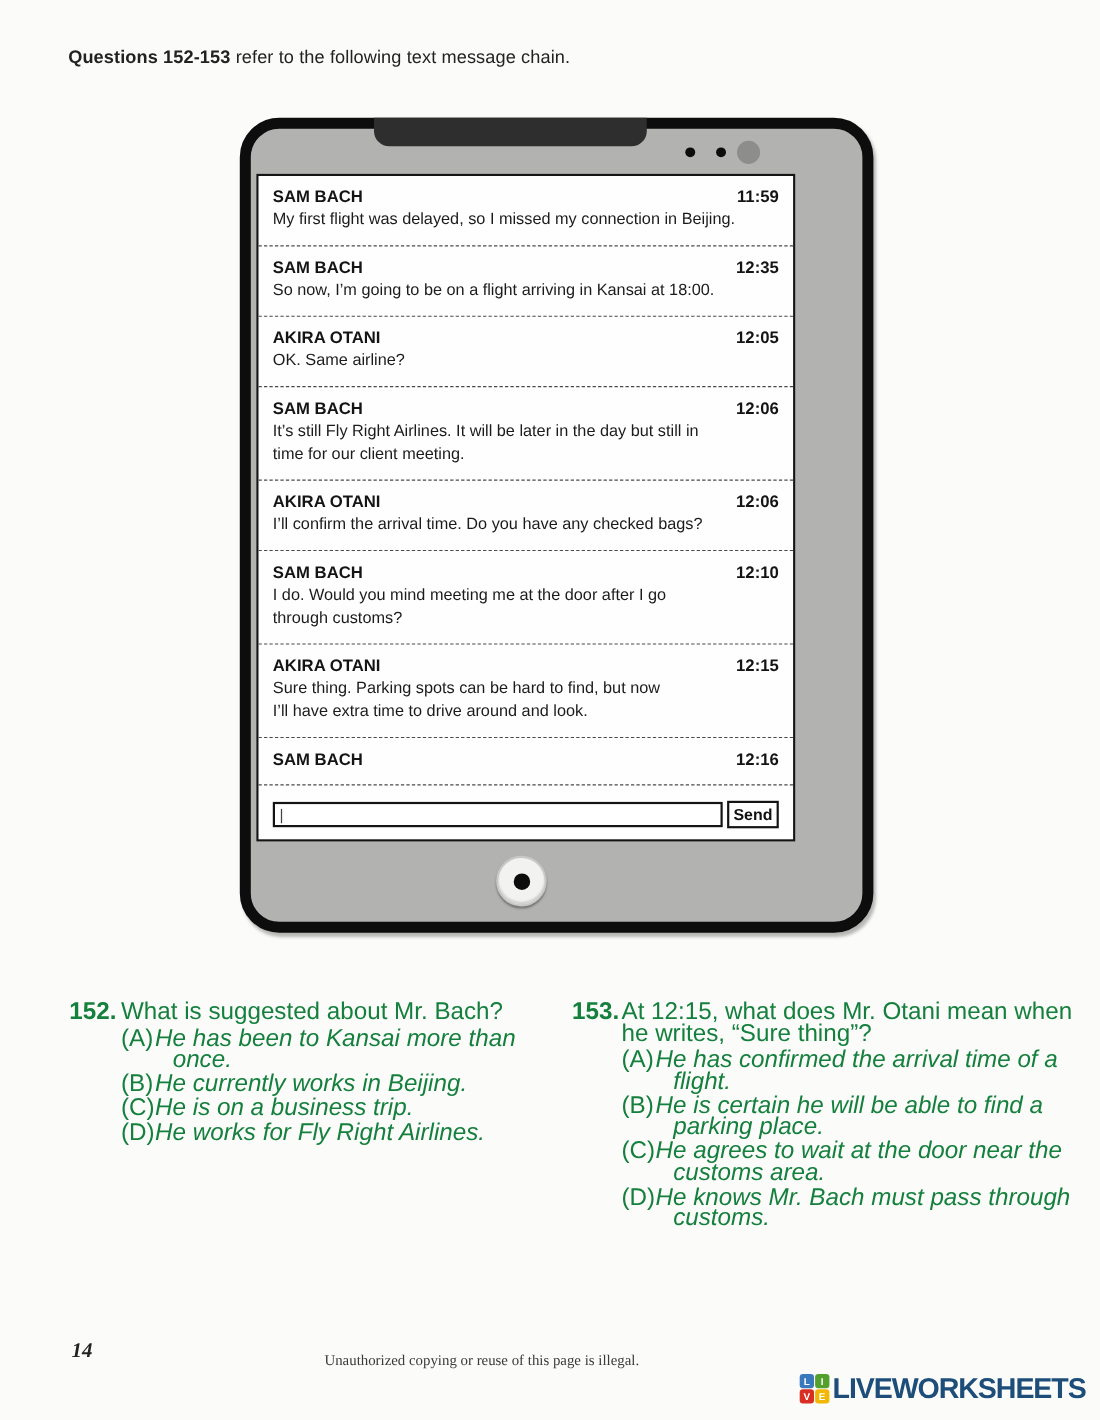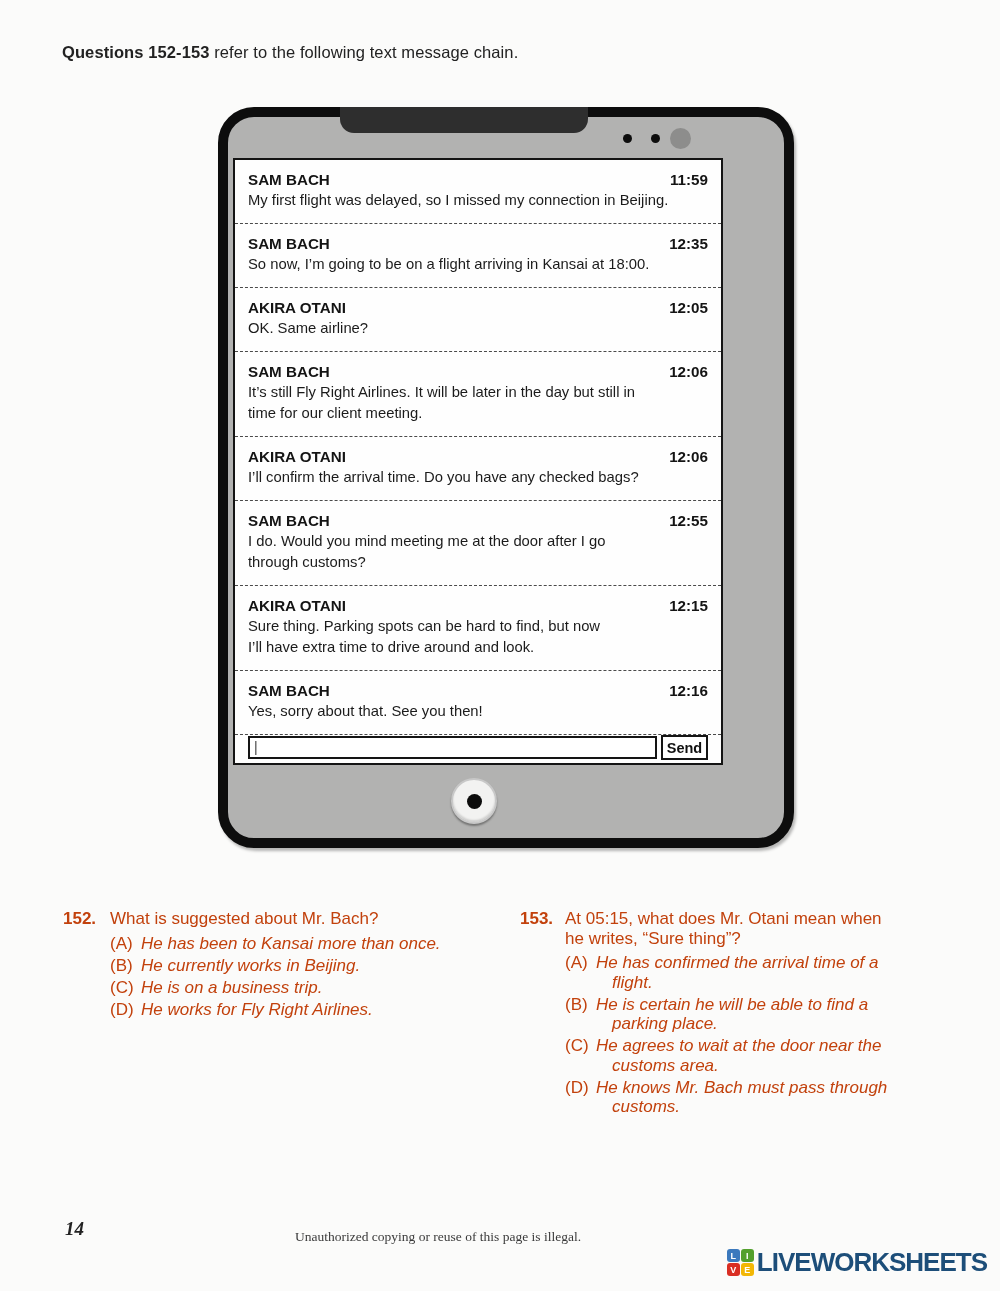--- a/index.html
+++ b/index.html
@@ -90,21 +90,21 @@
     width:46px; height:46px; border-radius:50%;
     background:#f2f2f1;
     border:2px solid #c8c8c8;
     box-shadow:0 2px 2px rgba(0,0,0,0.35), inset 0 -2px 2px rgba(0,0,0,0.15);
     display:flex; align-items:center; justify-content:center;
     cursor:pointer;
   }
   .home-dot { width:15px; height:15px; border-radius:50%; background:#0c0c0c; }
 
   
-  .q-col { position:absolute; top:909px; font-size:17px; line-height:19.5px; color:#c2410c; }
+  .q-col { position:absolute; top:909px; font-size:22px; line-height:19.5px; color:#15803d; }
   .q-left  { left:63px;  width:425px; }
   .q-right { left:520px; width:465px; }
   .q-row { display:flex; }
   .q-num { font-weight:bold; flex:0 0 47px; }
   .q-right .q-num { flex:0 0 45px; }
   .q-text { white-space:pre-line; margin-bottom:5px; }
   .opt { display:flex; margin-top:2.5px; }
   .opt-letter { flex:0 0 31px; }
   .opt-text { white-space:pre-line; padding-left:16px; text-indent:-16px;font-style:italic; }
 
@@ -185,39 +185,38 @@
     <div class="msg">
       <div class="msg-head">
           <span class="sender">AKIRA OTANI</span>
           <span class="time">12:06</span>
         </div>
       <div class="msg-body">I’ll confirm the arrival time. Do you have any checked bags?</div>
     </div>
     <div class="msg">
       <div class="msg-head">
           <span class="sender">SAM BACH</span>
-          <span class="time">12:55</span>
+          <span class="time">12:10</span>
         </div>
       <div class="msg-body">I do. Would you mind meeting me at the door after I go
 through customs?</div>
     </div>
     <div class="msg">
       <div class="msg-head">
           <span class="sender">AKIRA OTANI</span>
           <span class="time">12:15</span>
         </div>
       <div class="msg-body">Sure thing. Parking spots can be hard to find, but now
 I’ll have extra time to drive around and look.</div>
     </div>
     <div class="msg">
       <div class="msg-head">
           <span class="sender">SAM BACH</span>
           <span class="time">12:16</span>
         </div>
-      <div class="msg-body">Yes, sorry about that. See you then!</div>
     </div>
 
     <div class="composer">
       <div class="msg-input"><span>|</span></div>
       <div class="send-btn">Send</div>
     </div>
   </div>
 
   <div class="home">
     <div class="home-dot"></div>
@@ -246,21 +245,21 @@
           <span class="opt-text">He works for Fly Right Airlines.</span>
         </div>
     </div>
   </div>
 </div>
 
 <div class="q-col q-right">
   <div class="q-row">
     <div class="q-num">153.</div>
     <div class="q-body">
-      <div class="q-text">At 05:15, what does Mr. Otani mean when
+      <div class="q-text">At 12:15, what does Mr. Otani mean when
 he writes, “Sure thing”?</div>
       <div class="opt">
           <span class="opt-letter">(A)</span>
           <span class="opt-text">He has confirmed the arrival time of a
 flight.</span>
         </div>
       <div class="opt">
           <span class="opt-letter">(B)</span>
           <span class="opt-text">He is certain he will be able to find a
 parking place.</span>

